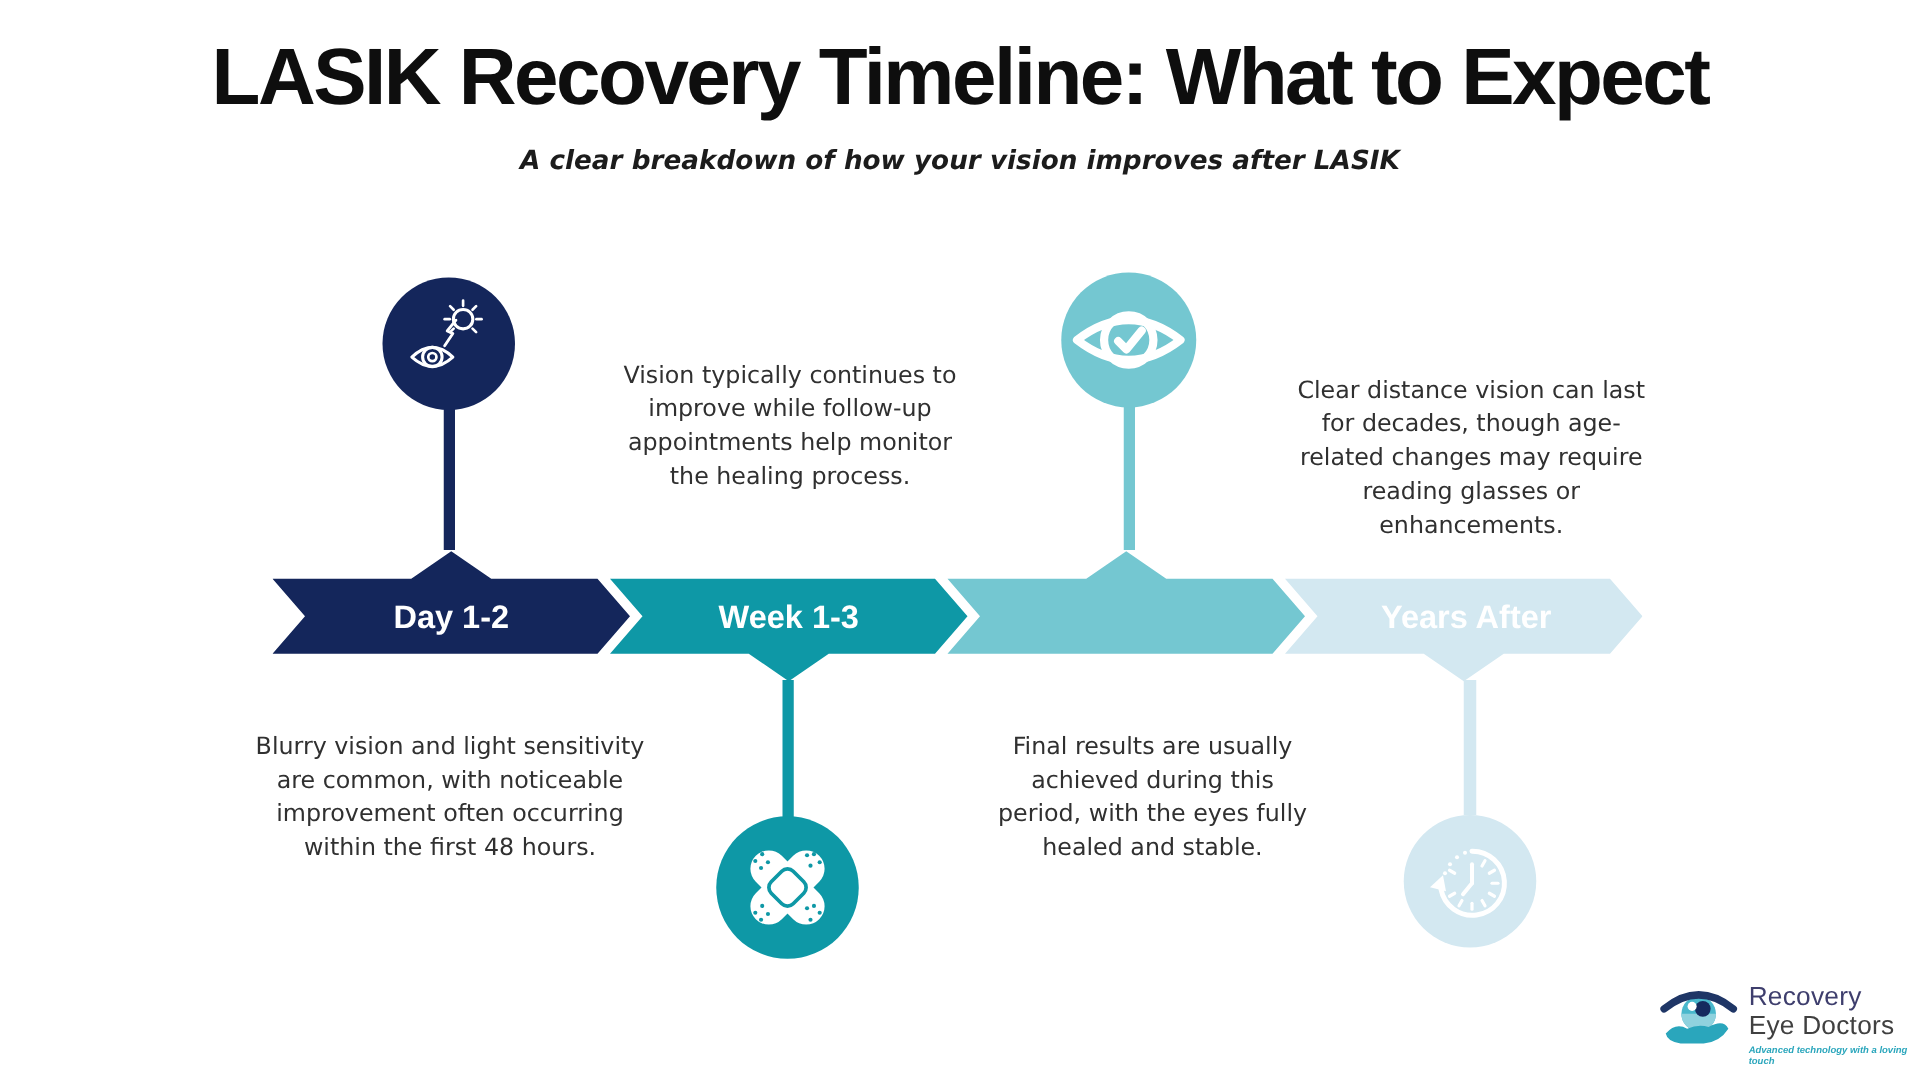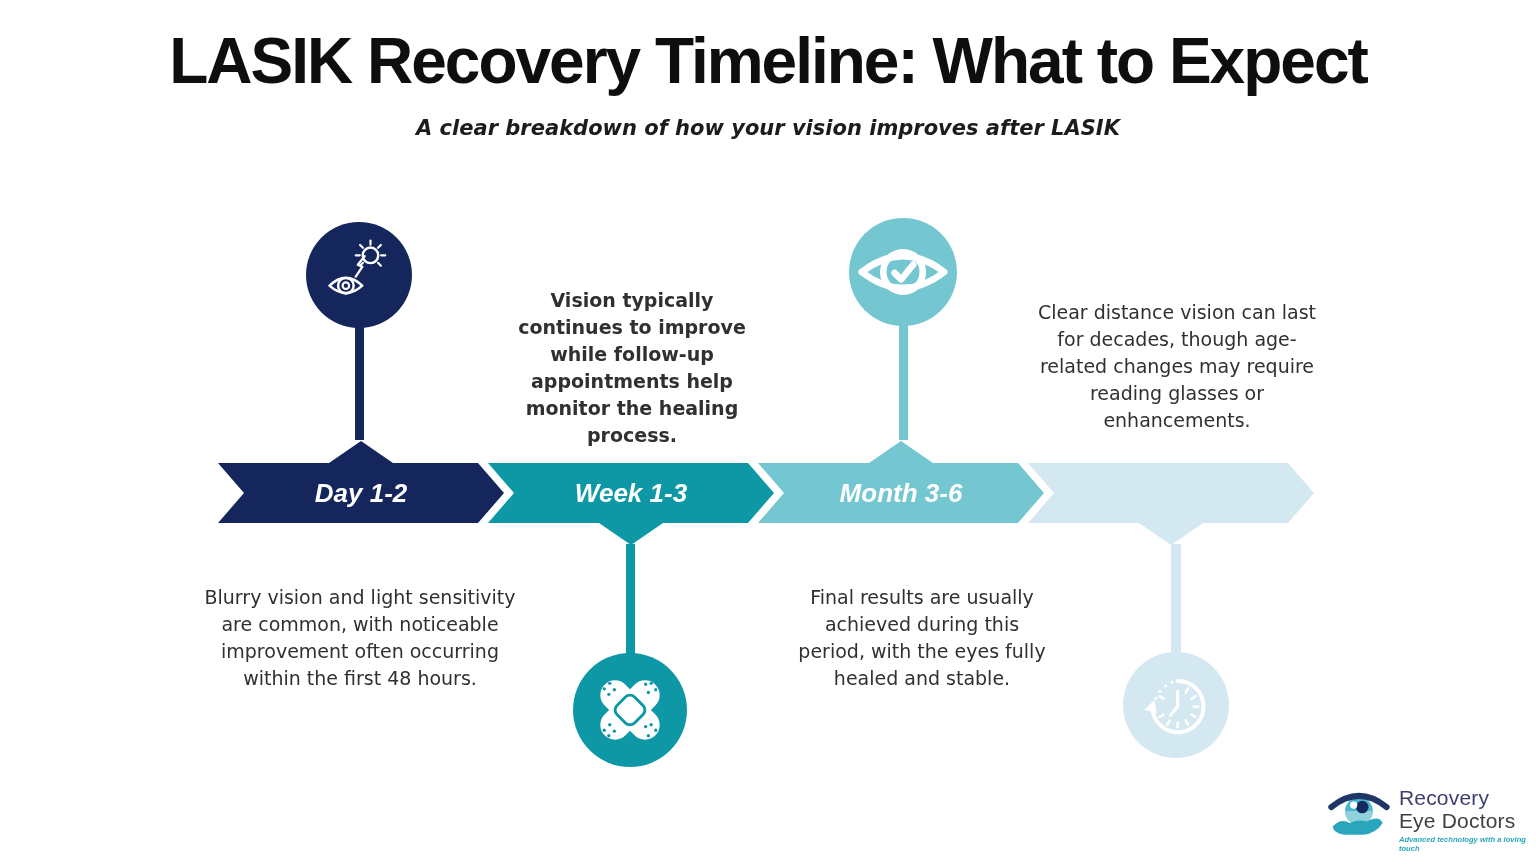--- a/index.html
+++ b/index.html
@@ -15,21 +15,21 @@
   }
   .subtitle {
     position:absolute; top:116px; left:0; width:100%;
     text-align:center; font-size:21px; font-style:italic; color:#1c1c1c;
     font-family:"DejaVu Sans", sans-serif;
     font-weight:bold;
   }
   .timeline-svg { position:absolute; left:218px; top:438px; }
   .stage-label {
     position:absolute; top:478px; width:200px; text-align:center;
-    font-size:26px; font-weight:bold; color:#ffffff; line-height:30px;font-style:italic;
+    font-size:26px; font-weight:bold; color:#ffffff; line-height:30px;
   }
   .stem { position:absolute; }
   .badge {
     position:absolute; border-radius:50%;
     display:flex; align-items:center; justify-content:center;
   }
   .desc {
     position:absolute; text-align:center; font-size:19px; line-height:27px;
     color:#303030; font-family:"DejaVu Sans", sans-serif;
   }
@@ -48,21 +48,21 @@
 
   <svg class="timeline-svg" width="1096" height="112" viewBox="0 0 1096 112">
     <polygon points="0,25 111,25 143,3 175,25 260,25 286,55 260,85 0,85 26,55" style="fill: rgb(20, 38, 91);"></polygon>
     <polygon points="270,25 530,25 556,55 530,85 445,85 413,107 381,85 270,85 296,55" style="fill: rgb(14, 152, 166);"></polygon>
     <polygon points="540,25 651,25 683,3 715,25 800,25 826,55 800,85 540,85 566,55" style="fill: rgb(116, 199, 209);"></polygon>
     <polygon points="810,25 1070,25 1096,55 1070,85 985,85 953,107 921,85 810,85 836,55" style="fill: rgb(211, 232, 241);"></polygon>
   </svg>
 
   <div class="stage-label" style="left:261px;">Day 1-2</div>
   <div class="stage-label" style="left:531px;">Week 1-3</div>
-  <div class="stage-label" style="left:801px;">Month 3-6</div>
+  <div class="stage-label" style="left:1073px;">Years After</div>
 
   <div class="stem" style="left: 355px; top: 326px; width: 9px; height: 114px; background: rgb(20, 38, 91);"></div>
   <div class="stem" style="left: 626px; top: 544px; width: 9px; height: 110px; background: rgb(14, 152, 166);"></div>
   <div class="stem" style="left: 899px; top: 322px; width: 9px; height: 118px; background: rgb(116, 199, 209);"></div>
   <div class="stem" style="left: 1171px; top: 544px; width: 10px; height: 108px; background: rgb(211, 232, 241);"></div>
 
   <div class="badge" style="left: 306px; top: 222px; width: 106px; height: 106px; background: rgb(20, 38, 91);">
     <svg width="82" height="82" viewBox="0 0 100 100">
       <g stroke="#ffffff" fill="none" stroke-linecap="round">
         <circle cx="64" cy="26" r="9.5" stroke-width="3"></circle>
@@ -145,21 +145,21 @@
         <circle cx="25" cy="42" r="2"></circle>
         <circle cx="30" cy="33" r="2"></circle>
         <circle cx="37" cy="26" r="2"></circle>
         <circle cx="45" cy="21.5" r="2"></circle>
       </g>
       <polygon points="10,56 23,44 26,60" fill="#ffffff"></polygon>
     </svg>
   </div>
 
   <div class="desc" style="left:190px; top:584px; width:340px;">Blurry vision and light sensitivity are common, with noticeable improvement often occurring within the first 48 hours.</div>
-  <div class="desc" style="left:497px; top:287px; width:270px;font-weight:bold;">Vision typically continues to improve while follow-up appointments help monitor the healing process.</div>
+  <div class="desc" style="left:497px; top:287px; width:270px;">Vision typically continues to improve while follow-up appointments help monitor the healing process.</div>
   <div class="desc" style="left:773px; top:584px; width:260px;margin-left:19px;">Final results are usually achieved during this period, with the eyes fully healed and stable.</div>
   <div class="desc" style="left:1027px; top:299px; width:300px;">Clear distance vision can last for decades, though age-related changes may require reading glasses or enhancements.</div>
 
   <div class="logo">
     <svg width="72" height="66" viewBox="0 0 100 92">
       <circle cx="50" cy="40" r="21" fill="#49b8cc"></circle>
       <path d="M 29 40 A 21 21 0 0 0 71 40 Z" fill="#8fd2de"></path>
       <circle cx="55" cy="34" r="9.5" fill="#152a5e"></circle>
       <circle cx="42" cy="31" r="5.5" fill="#ffffff"></circle>
       <path d="M 8 34 Q 50 0 92 34" stroke="#1f3666" stroke-width="9" fill="none" stroke-linecap="round"></path>

